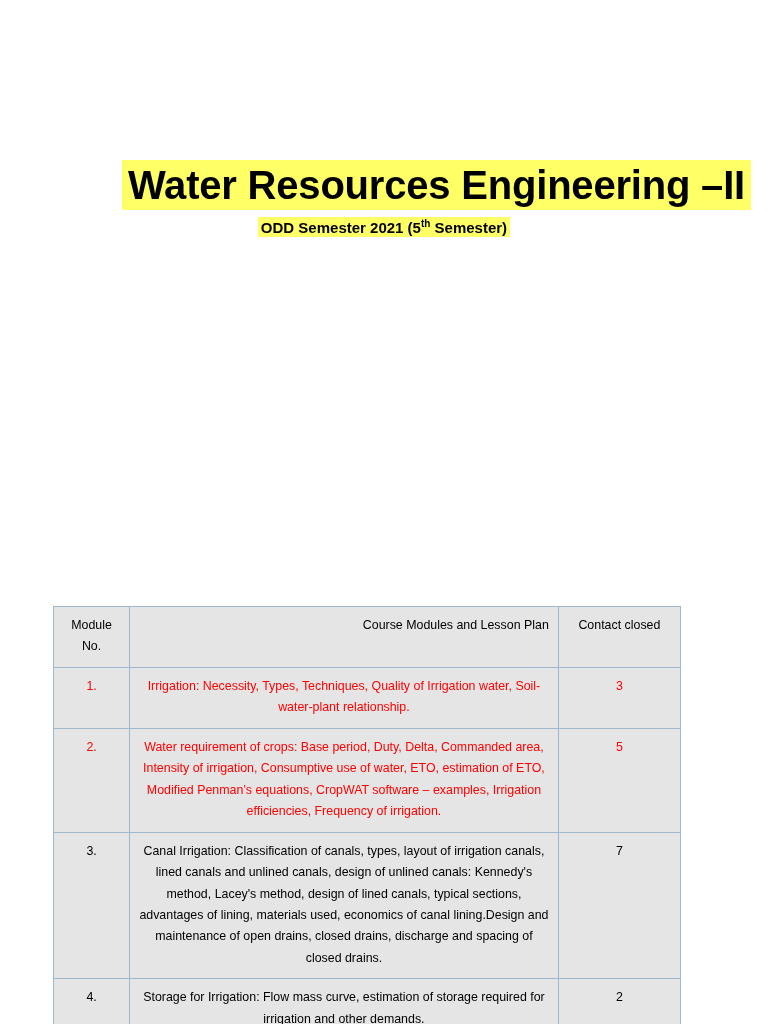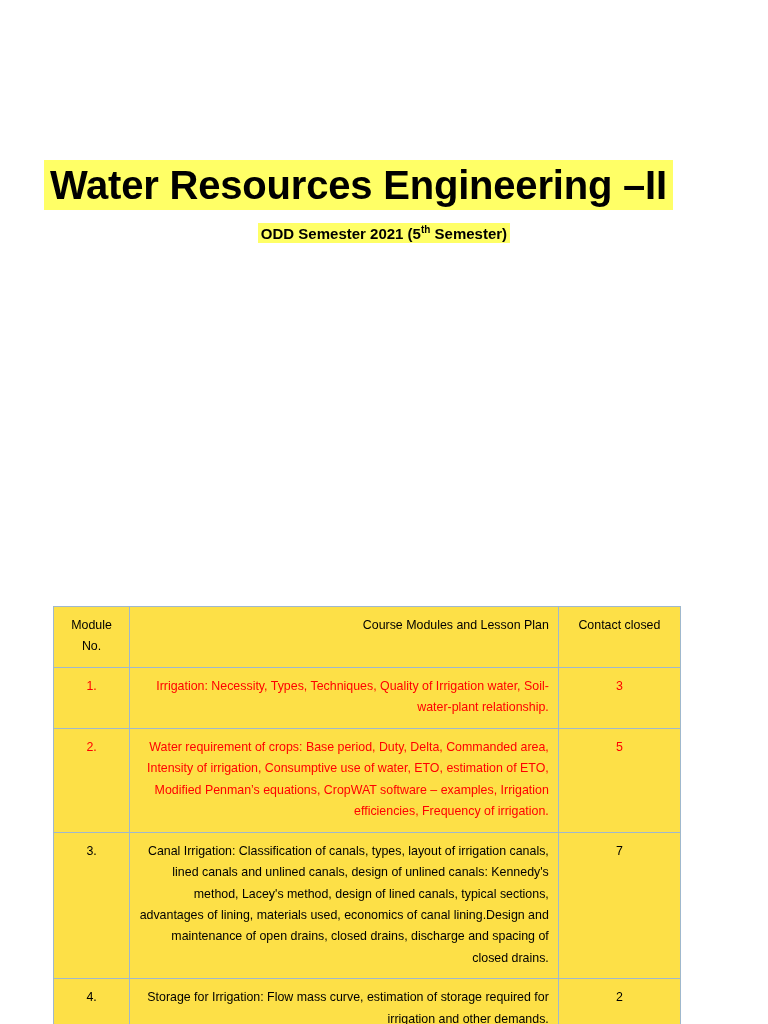--- a/index.html
+++ b/index.html
@@ -18,36 +18,36 @@
   .page {
     width: 768px;
     height: 1024px;
     position: relative;
     box-sizing: border-box;
   }
 
   
   .title-wrap {
     margin-top: 160px;
-    text-align: left;
-    padding: 0 44px;
+    text-align: right;
+    padding: 0 17px;
   }
   .main-title {
     display: inline-block;
     background: #ffff66;
     font-size: 40px;
     font-weight: bold;
     line-height: 1.15;
     letter-spacing: -0.2px;
     padding: 2px 6px;
     white-space: nowrap;
   }
   .subtitle-wrap {
     text-align: center;
-    margin-top: 13px;
+    margin-top: 7px;
   }
   .subtitle {
     display: inline-block;
     background: #ffff66;
     font-size: 15px;
     font-weight: bold;
     padding: 1px 3px;
   }
   .subtitle sup {
     font-size: 10px;
@@ -59,29 +59,29 @@
     position: absolute;
     left: 53px;
     top: 446px;
     width: 628px;
     border-collapse: collapse;
     table-layout: fixed;
   }
   .table-one td, .table-one th,
   .table-two td, .table-two th {
     border: 1px solid #9fb8cd;
-    background: #fde047;
+    background: #e5e5e5;
     vertical-align: top;
     padding: 8px 9px 9px 9px;
     font-size: 12.4px;
     line-height: 1.73;
     font-weight: normal;
   }
   .col-no { width: 76px; text-align: center; }
-  .col-desc { width: 428px; text-align: right; }
+  .col-desc { width: 428px; text-align: center; }
   .col-hours { width: 122px; text-align: center; }
 
   .hdr-no, .hdr-desc, .hdr-hours {
     text-align: center;
     vertical-align: middle;
     padding-top: 12px;
     padding-bottom: 12px;
   }
   .hdr-desc { text-align: right; }
   .red { color: #ff0000; }

